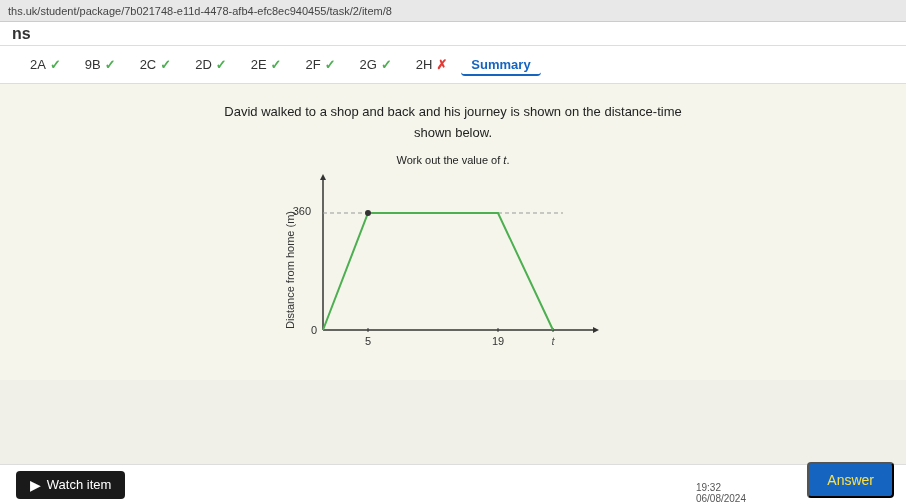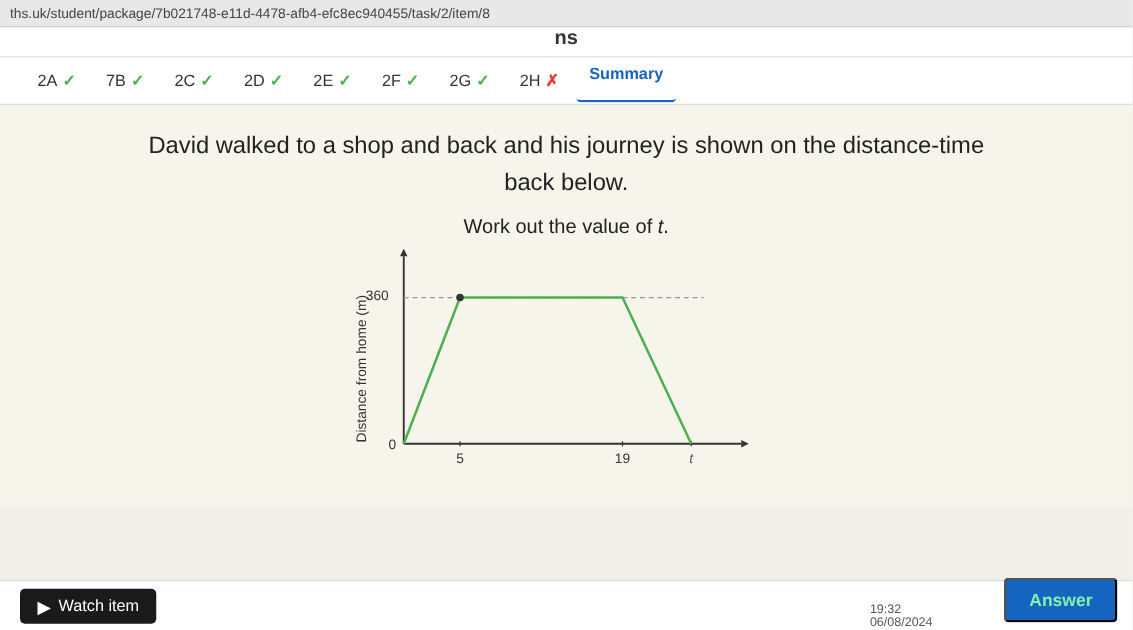--- a/index.html
+++ b/index.html
@@ -26,21 +26,20 @@
 
     
     .app-header {
       background: #fff;
       height: 24px;
       display: flex;
       align-items: center;
       justify-content: space-between;
       padding: 0 12px;
       border-bottom: 1px solid #ddd;
-      flex-direction: column;
     }
     .app-header-left {
       font-weight: bold;
       font-size: 16px;
       color: #333;
     }
     .app-header-right {
       display: flex;
       align-items: center;
       gap: 16px;
@@ -77,47 +76,47 @@
       font-weight: bold;
     }
     .tab-item .cross {
       color: #e53935;
       font-weight: bold;
     }
     .tab-summary {
       font-weight: bold;
       color: #1565c0;
       border-bottom: 2px solid #1565c0;
-      padding-bottom: 14px;
+      padding-bottom: 2px;
     }
 
     
     .main-content {
       padding: 18px 40px 10px 40px;
       background: #f5f5ec;
     }
 
     .question-text {
       text-align: center;
-      font-size: 19px;
+      font-size: 13px;
       color: #222;
       line-height: 1.6;
       margin-bottom: 10px;
     }
 
     .speed-line {
       text-align: center;
       font-size: 14px;
       color: #222;
       margin-bottom: 8px;
     }
 
     .workout-line {
       text-align: center;
-      font-size: 16px;
+      font-size: 11px;
       color: #222;
     }
 
     
     .graph-area {
       display: flex;
       justify-content: center;
       align-items: flex-start;
       margin-top: 4px;
     }
@@ -165,25 +164,25 @@
       background: #1a1a1a;
       color: #fff;
       padding: 6px 14px;
       border-radius: 4px;
       font-size: 13px;
       cursor: pointer;
     }
 
     .answer-btn {
       background: #1565c0;
-      color: #86efac;
+      color: #fde047;
       padding: 8px 18px;
       border-radius: 4px;
       font-size: 14px;
-      font-weight: bold;
+      font-weight: normal;
       cursor: pointer;
       position: absolute;
       right: 12px;
       bottom: 6px;
     }
   </style>
 </head>
 <body>
 
 <div class="browser-bar">
@@ -193,21 +192,21 @@
 <div class="app-header">
   <div class="app-header-left">ns</div>
 </div>
 
 <div class="tab-row">
   <div class="tab-item">
     <span>2A</span>
     <span class="check">✓</span>
   </div>
   <div class="tab-item">
-    <span>7B</span>
+    <span>9B</span>
     <span class="check">✓</span>
   </div>
   <div class="tab-item">
     <span>2C</span>
     <span class="check">✓</span>
   </div>
   <div class="tab-item">
     <span>2D</span>
     <span class="check">✓</span>
   </div>
@@ -228,21 +227,21 @@
     <span class="cross">✗</span>
   </div>
   <div class="tab-item tab-summary">
     <span>Summary</span>
   </div>
 </div>
 
 <div class="main-content">
   <div class="question-text">
     <span>David walked to a shop and back and his journey is shown on the distance-time</span><br>
-    <span>back below.</span>
+    <span>shown below.</span>
   </div>
 
 
   <div class="workout-line">
     Work out the value of <em>t</em>.
   </div>
 
   <div class="graph-area">
     <div class="graph-container">
       <div class="y-axis-label">Distance from home (m)</div>

